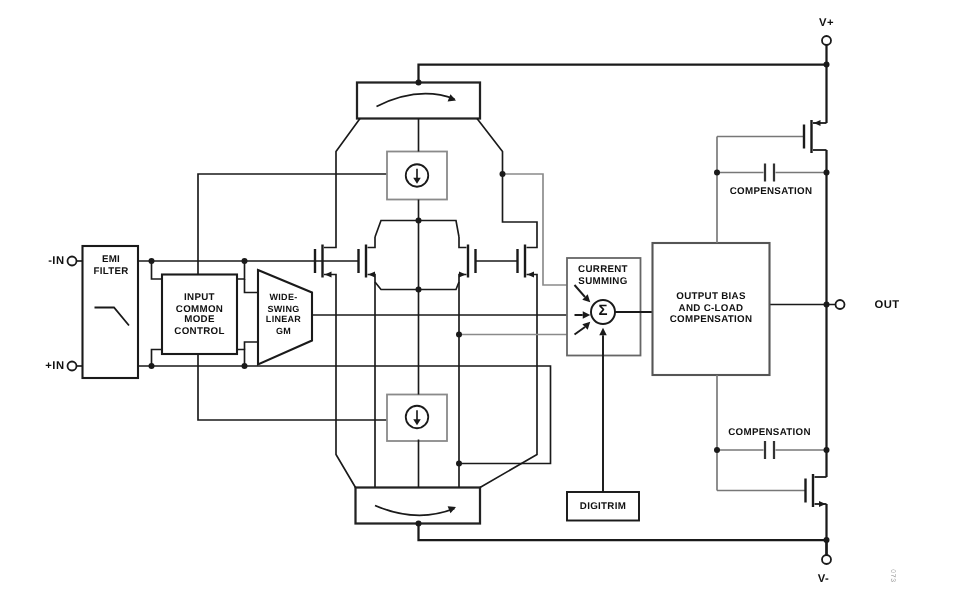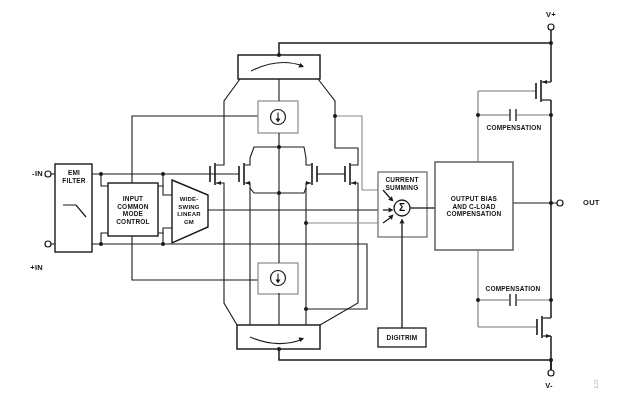--- a/index.html
+++ b/index.html
@@ -238,21 +238,21 @@
         <circle cx="551" cy="115" r="2"></circle>
     <circle cx="551" cy="203" r="2"></circle>
         <circle cx="551" cy="300" r="2"></circle>
     <circle cx="551" cy="360" r="2"></circle>
     <circle cx="478" cy="115" r="2"></circle>
         <circle cx="478" cy="300" r="2"></circle>
   </g>
 </svg>
 
   <div class="lbl term right-anchor" style="left:43px;top:174px;">-IN</div>
-  <div class="lbl term right-anchor" style="left:43px;top:244px;margin-top:24px;">+IN</div>
+  <div class="lbl term right-anchor" style="left:43px;top:244px;">+IN</div>
   <div class="lbl term" style="left:551px;top:15px;">V+</div>
   <div class="lbl term" style="left:549px;top:386px;">V-</div>
   <div class="lbl term left-anchor" style="left:567px;top:203px;margin-left:16px;">OUT</div>
 
   <div class="lbl" style="left:74px;top:177px;">EMI
 FILTER</div>
   <div class="lbl" style="left:133px;top:210px;">INPUT
 COMMON
 MODE
 CONTROL</div>

